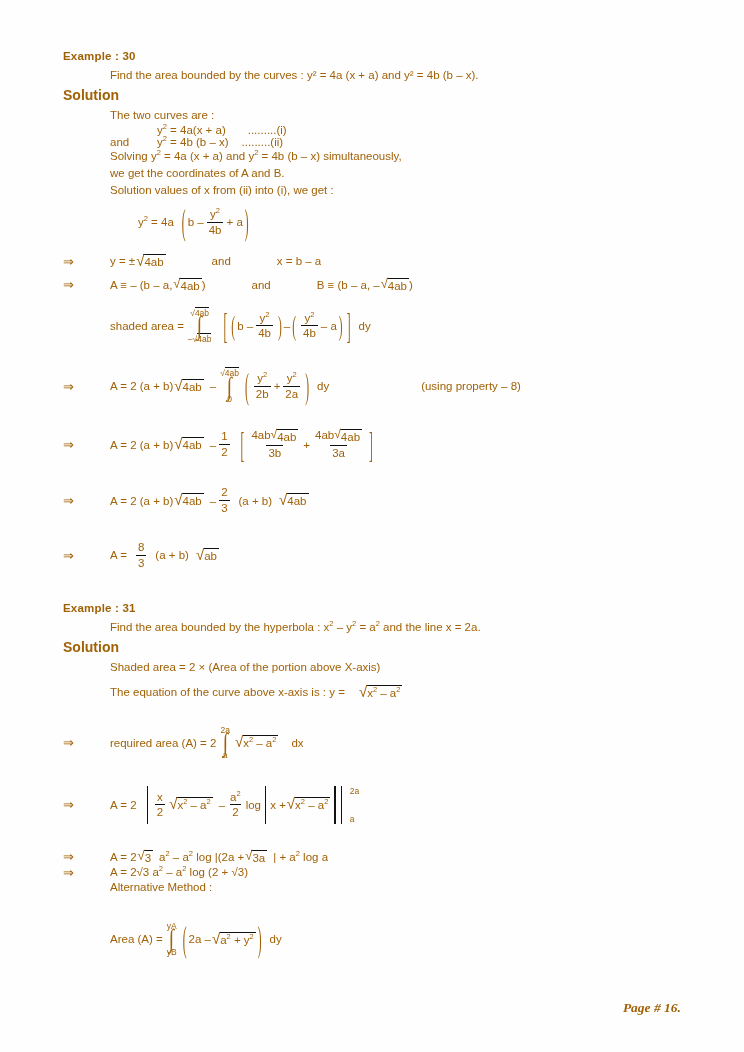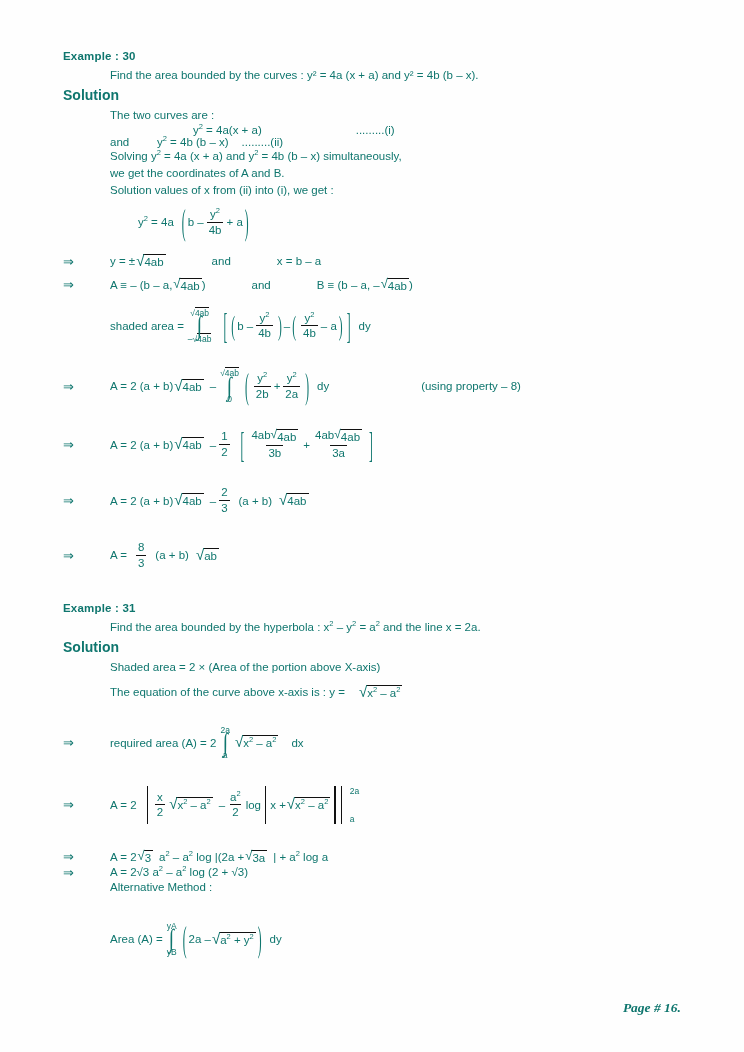--- a/index.html
+++ b/index.html
@@ -6,21 +6,21 @@
     margin: 0;
     padding: 0;
     background: #ffffff;
   }
   .page {
     position: relative;
     width: 744px;
     height: 1052px;
     background: #fefefe;
     font-family: "Liberation Sans", sans-serif;
-    color: #0f766e;
+    color: #a16207;
     overflow: hidden;
   }
   .content {
     position: absolute;
     left: 63px;
     top: 50px;
     width: 620px;
   }
 
   
@@ -171,21 +171,21 @@
 
 <div class="page">
   <div class="content">
 
     <div class="ex-head">Example : 30</div>
     <div class="stmt">Find the area bounded by the curves : y² = 4a (x + a) and y² = 4b (b – x).</div>
     <div class="sol-head">Solution</div>
 
     <div class="stmt">The two curves are :</div>
 
-    <div class="mrow" style="margin-left:47px;gap:36px;">
+    <div class="mrow" style="margin-left:47px;">
       <span class="lbl"></span>
       <span>y<sup class="e">2</sup> = 4a(x + a)</span>
       <span class="sp6"></span>
       <span>.........(i)</span>
     </div>
 
     <div class="mrow" style="margin-left:47px;">
       <span class="lbl">and</span>
       <span>y<sup class="e">2</sup> = 4b (b – x)</span>
       <span class="sp4"></span>

